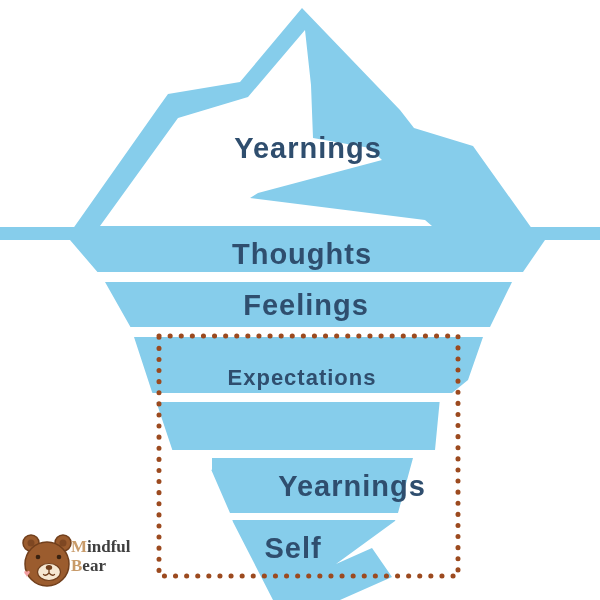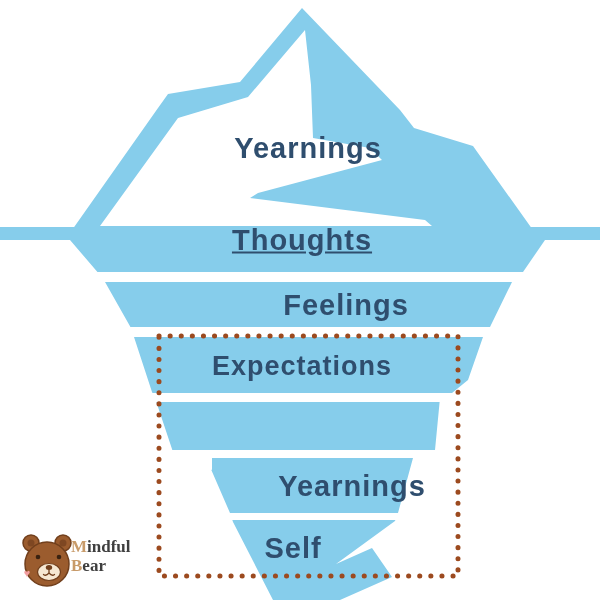--- a/index.html
+++ b/index.html
@@ -14,23 +14,23 @@
   .layer-label{
     position:absolute;
     transform:translate(-50%,-50%);
     font-weight:bold;
     font-size:29px;
     letter-spacing:1px;
     color:var(--label_navy);
     white-space:nowrap;
   }
   .lbl-behavior{left:308px;top:148px;}
-  .lbl-thoughts{left:302px;top:240px;text-decoration:underline;}
-  .lbl-feelings{left:306px;top:305px;margin-left:40px;}
-  .lbl-expectations{left:302px;top:366px;font-size:27px;}
+  .lbl-thoughts{left:302px;top:254px;}
+  .lbl-feelings{left:306px;top:305px;}
+  .lbl-expectations{left:302px;top:378px;font-size:22px;}
   .lbl-values{left:305px;top:424px;}
   .lbl-yearnings{left:310px;top:486px;margin-left:42px;}
   .lbl-self{left:293px;top:548px;}
   #logo-text{
     position:absolute;left:71px;top:537px;
     font-family:Liberation Serif, serif;
     font-size:17px;line-height:19px;
     color:var(--logo_text);
     font-weight:bold;
   }

